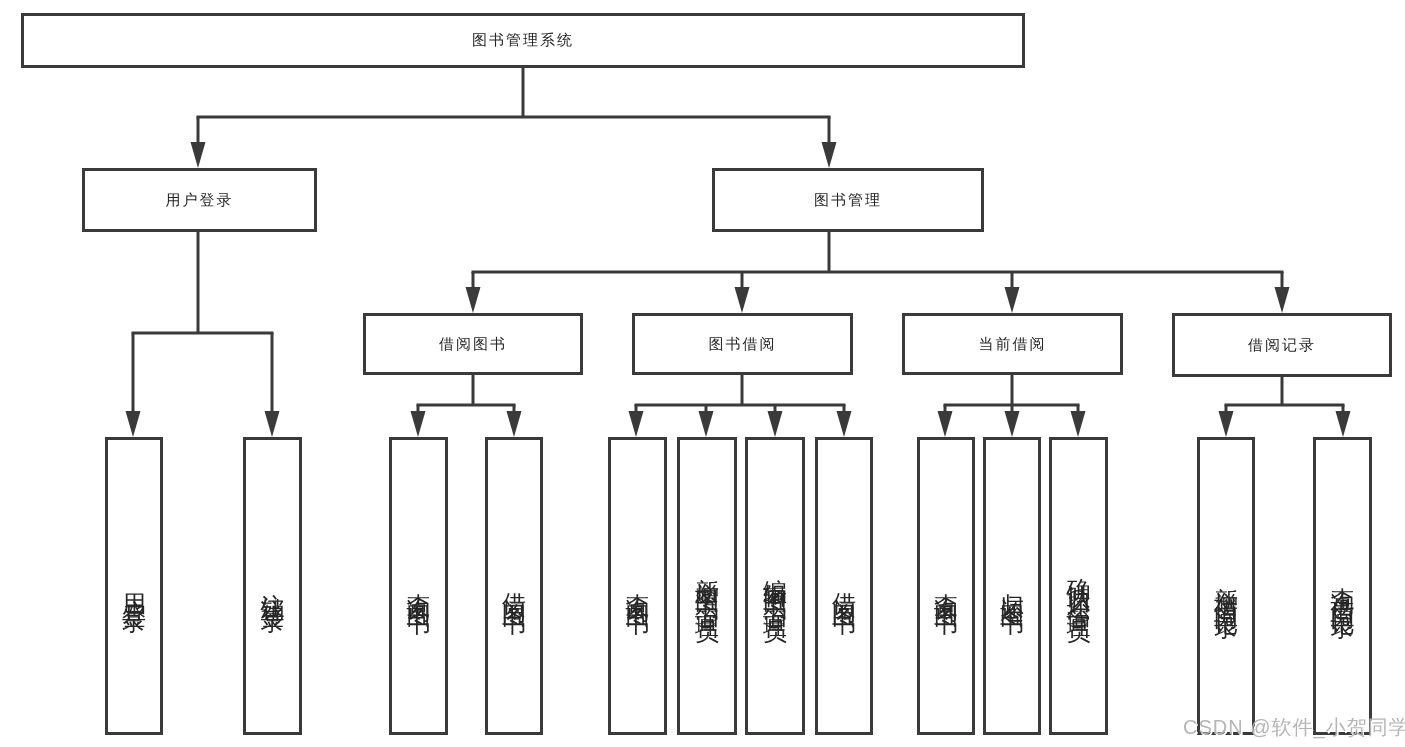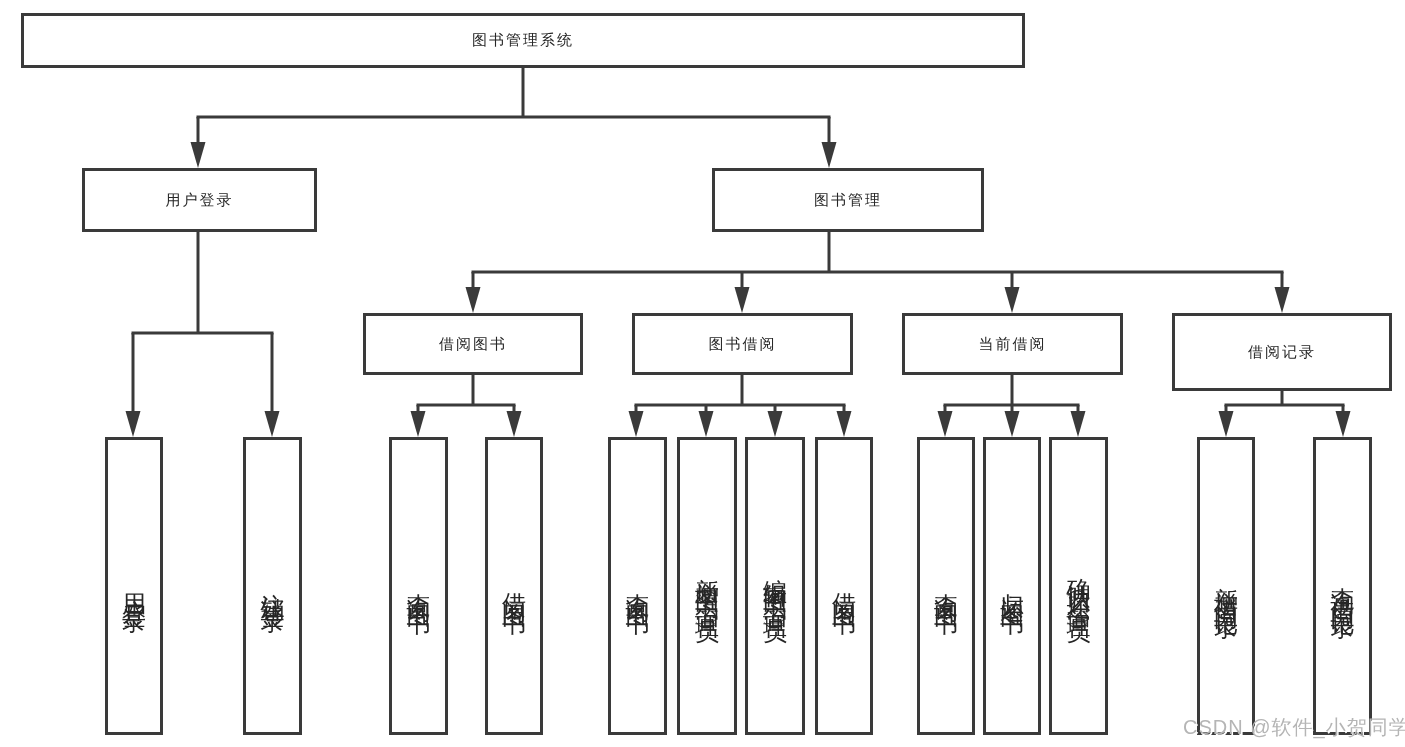--- a/index.html
+++ b/index.html
@@ -119,21 +119,21 @@
   </svg>
 
   <div class="node" style="left:21px; top:13px; width:1004px; height:55px;">图书管理系统</div>
 
   <div class="node" style="left:82px; top:168px; width:235px; height:64px;">用户登录</div>
   <div class="node" style="left:712px; top:168px; width:272px; height:64px;">图书管理</div>
 
   <div class="node" style="left:363px; top:313px; width:220px; height:62px;">借阅图书</div>
   <div class="node" style="left:632px; top:313px; width:221px; height:62px;">图书借阅</div>
   <div class="node" style="left:902px; top:313px; width:221px; height:62px;">当前借阅</div>
-  <div class="node" style="left:1172px; top:313px; width:220px; height:78px;">借阅记录</div>
+  <div class="node" style="left:1172px; top:313px; width:220px; height:64px;">借阅记录</div>
 
   <div class="node leaf" style="left:105px; top:437px; width:58px; height:298px;">用户登录</div>
   <div class="node leaf" style="left:243px; top:437px; width:59px; height:298px;">注销登录</div>
   <div class="node leaf" style="left:389px; top:437px; width:59px; height:298px;">查询图书</div>
   <div class="node leaf" style="left:485px; top:437px; width:58px; height:298px;">借阅图书</div>
   <div class="node leaf" style="left:608px; top:437px; width:59px; height:298px;">查询图书</div>
   <div class="node leaf" style="left:677px; top:437px; width:60px; height:298px;">新增图书（管理员）</div>
   <div class="node leaf" style="left:745px; top:437px; width:60px; height:298px;">编辑图书（管理员）</div>
   <div class="node leaf" style="left:815px; top:437px; width:58px; height:298px;">借阅图书</div>
   <div class="node leaf" style="left:917px; top:437px; width:58px; height:298px;">查询图书</div>

